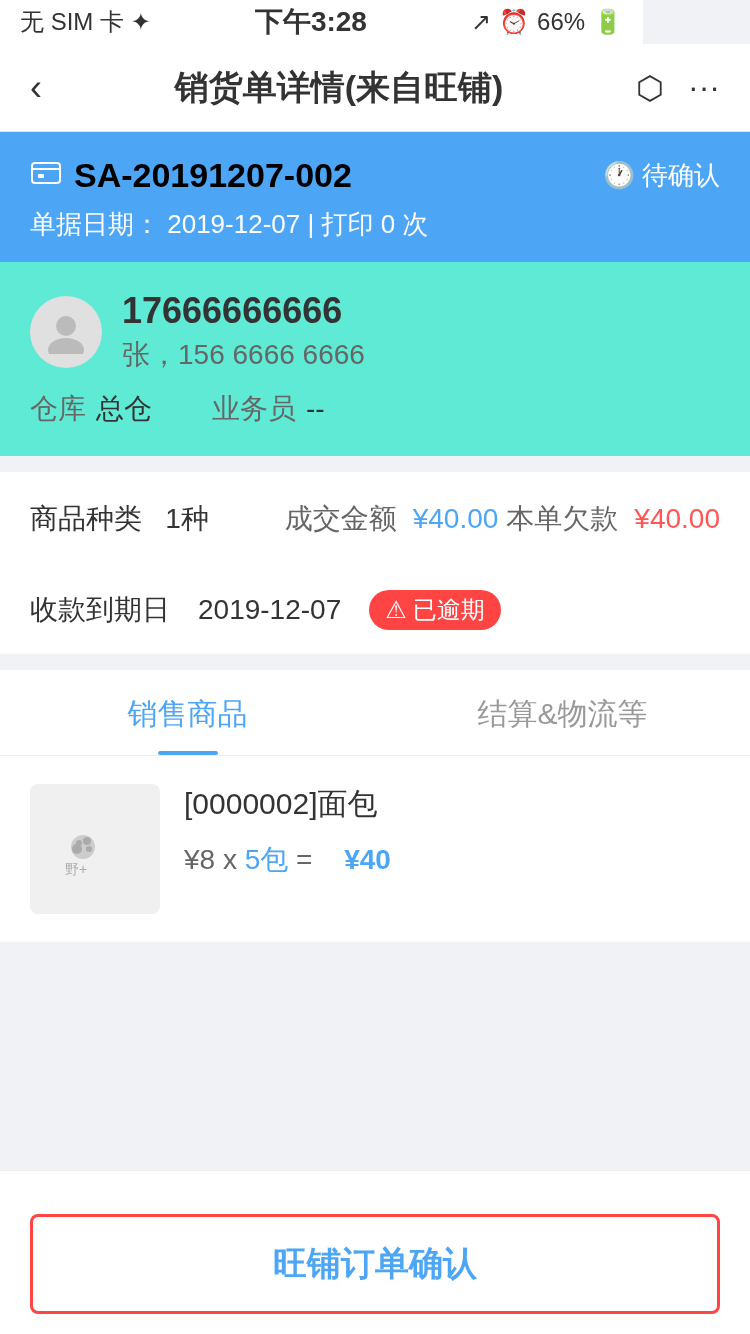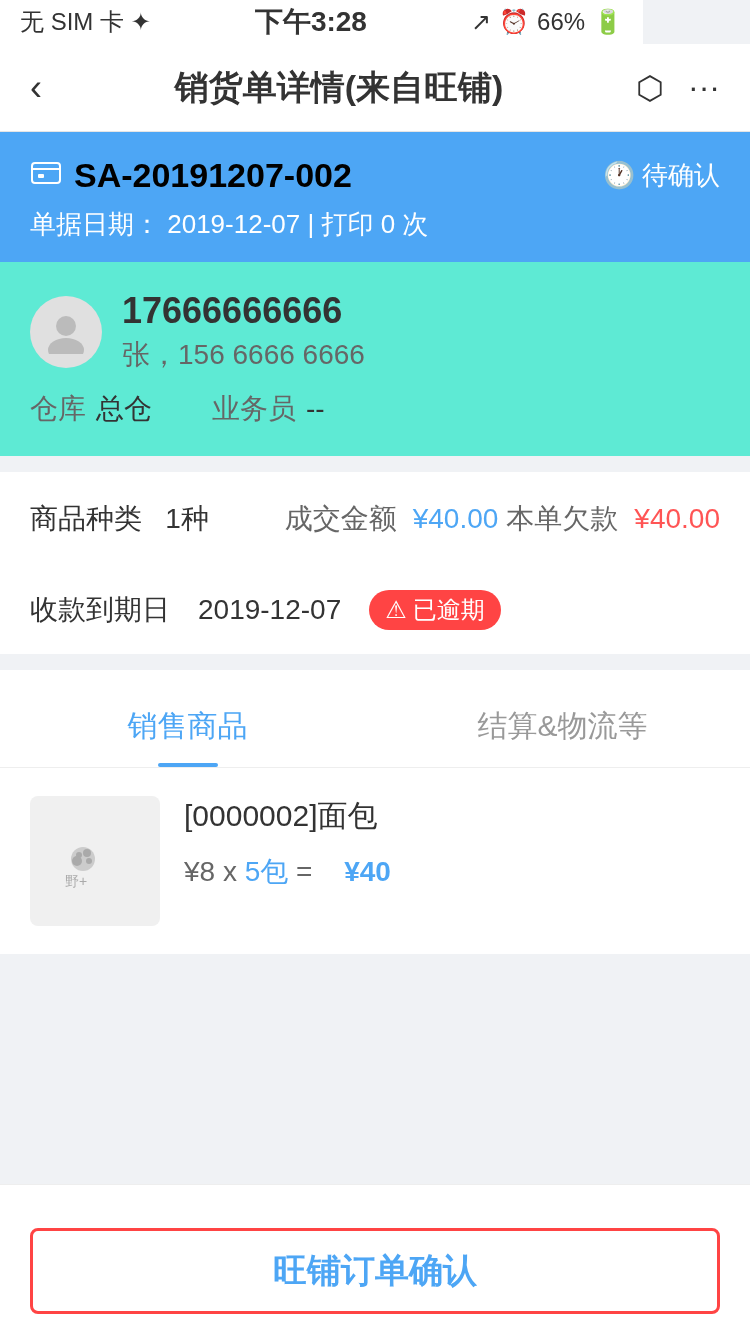--- a/index.html
+++ b/index.html
@@ -203,21 +203,21 @@
       background: #fff;
       margin-bottom: 0;
     }
     .tabs-header {
       display: flex;
       border-bottom: 1px solid #eee;
     }
     .tab-item {
       flex: 1;
       text-align: center;
-      padding: 36px 0 20px;
+      padding: 24px 0 20px;
       font-size: 30px;
       color: #999;
       position: relative;
       cursor: pointer;
     }
     .tab-item.active {
       color: #4da6f5;
     }
     .tab-item.active::after {
       content: '';
@@ -275,21 +275,21 @@
       position: fixed;
       bottom: 0;
       left: 0;
       width: 750px;
       padding: 20px 30px;
       background: #fff;
       border-top: 1px solid #eee;
     }
     .confirm-btn {
       width: 100%;
-      height: 86px;
+      height: 100px;
       border: 3px solid #ff4444;
       background: #fff;
       color: #4da6f5;
       font-size: 34px;
       font-weight: 600;
       border-radius: 8px;
       cursor: pointer;
       display: flex;
       align-items: center;
       justify-content: center;

